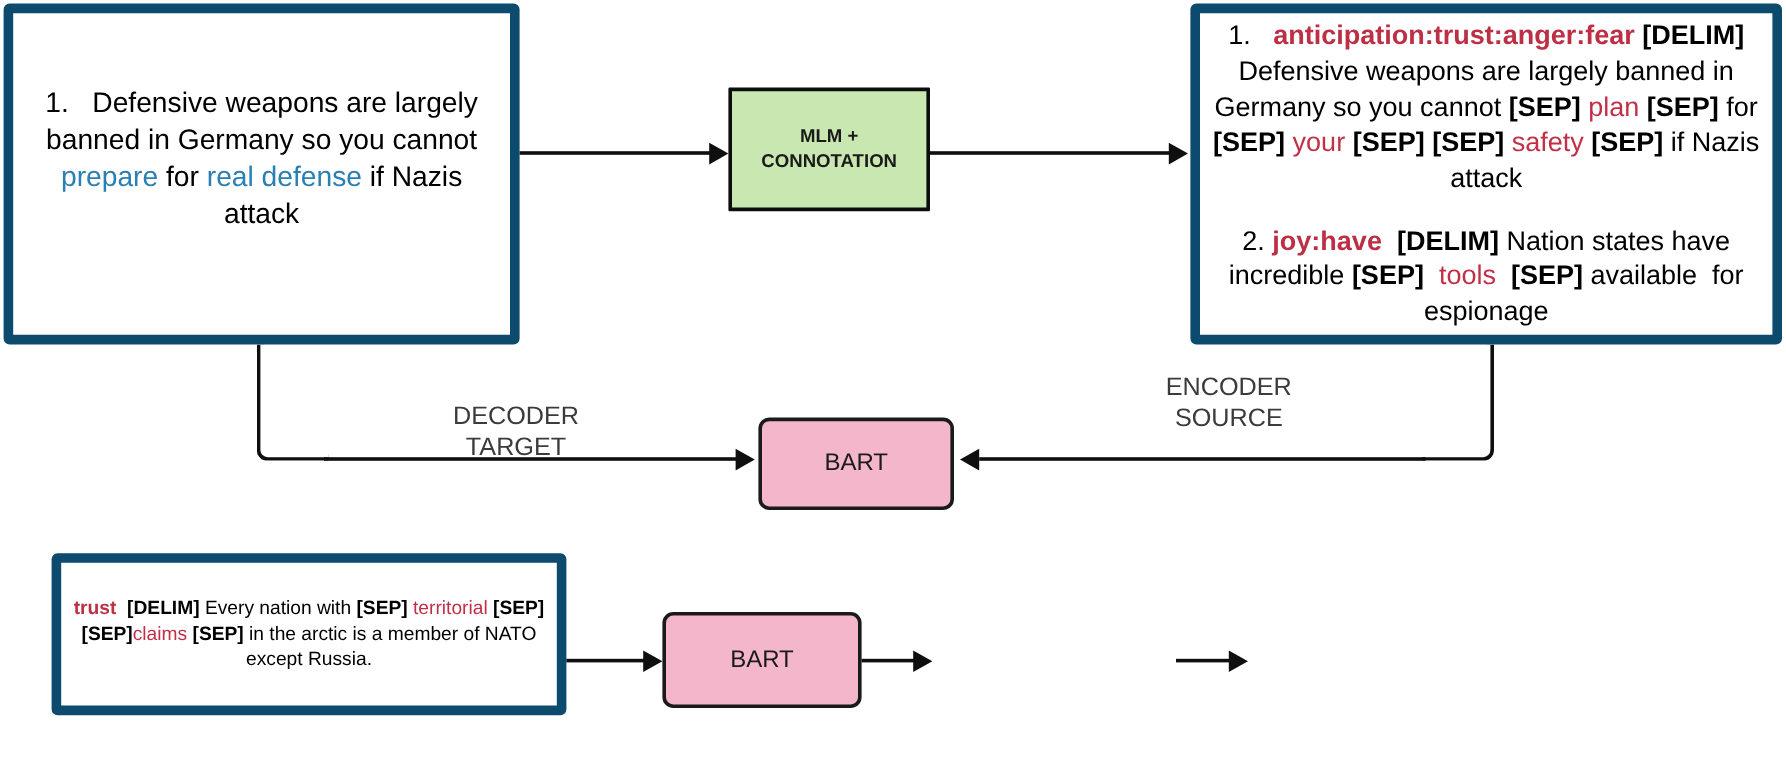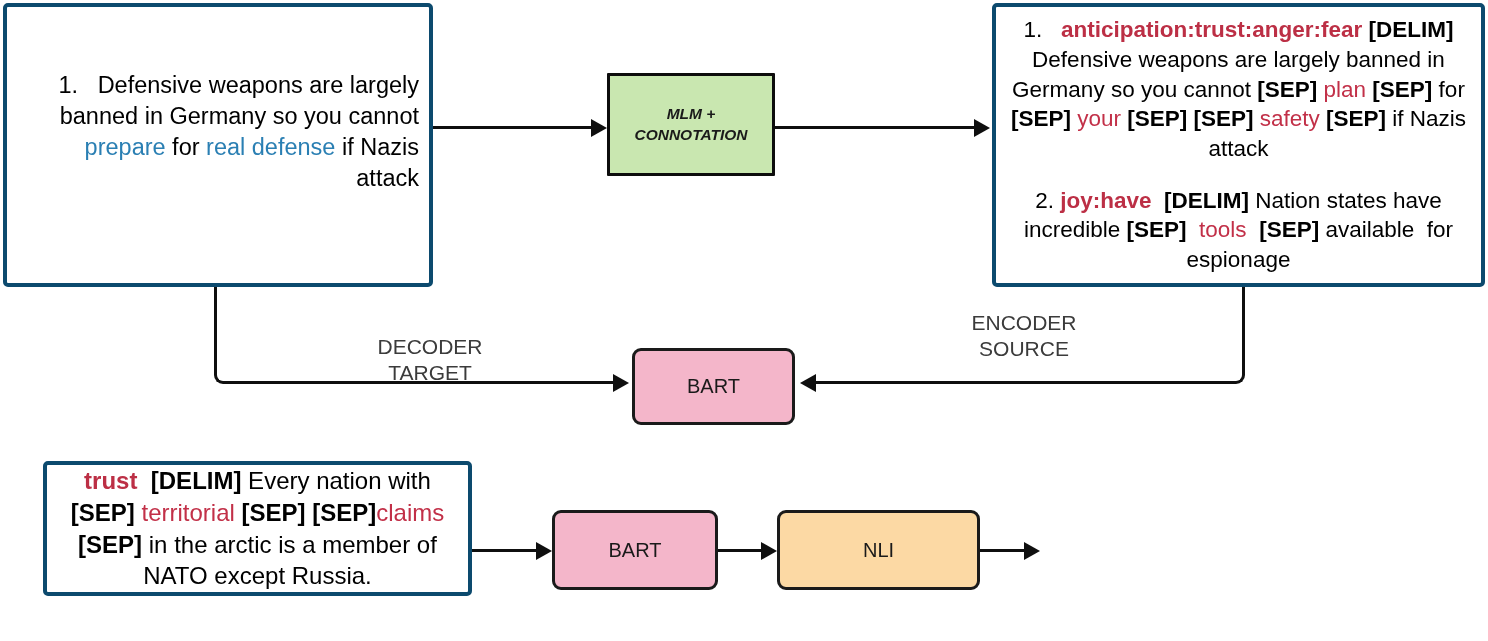--- a/index.html
+++ b/index.html
@@ -20,21 +20,21 @@
   
   .node {
     position: absolute;
     box-sizing: border-box;
     display: flex;
     align-items: center;
     justify-content: center;
     text-align: center;
   }
   .textbox {
-    border: 4px solid #0c4a6e;
+    border: 8px solid #0c4a6e;
     border-radius: 5px;
     background: #ffffff;
     color: #000000;
     padding: 6px 10px;
     line-height: 1.32;
   }
   .proc {
     border: 3px solid #1a1a1a;
     border-radius: 9px;
     color: #1a1a1a;
@@ -92,31 +92,31 @@
     text-align: center;
     white-space: pre-line;
   }
 </style>
 </head>
 <body>
 
 <div id="canvas">
 
   <div class="node textbox" style="left:3px; top:3px; width:430px; height:284px; font-size:23.5px;">
-    <div style="width:100%;text-align:right;">
+    <div style="width:100%;">
       <div id="dt-line-1"><span>1.</span><span>&nbsp;&nbsp;&nbsp;Defensive weapons are largely banned in Germany so you cannot </span><span class="t-blue">prepare</span><span> for </span><span class="t-blue">real defense</span><span> if Nazis attack</span></div>
       <div style="height:26px;"></div>
     </div>
   </div>
 
   <div class="hline" style="left:433px; top:126px; width:160px;"></div>
   <div class="arrowhead-r" style="left:591px; top:118.5px;"></div>
 
   <div class="node proc square" style="left:607px; top:73px; width:168px; height:103px; background:#c9e7b0; font-size:15.5px; font-weight:bold; line-height:1.3;">
-    <span style="white-space:pre-line;font-style:italic;">MLM +
+    <span style="white-space:pre-line;">MLM +
 CONNOTATION</span>
   </div>
 
   <div class="hline" style="left:775px; top:126px; width:200px;"></div>
   <div class="arrowhead-r" style="left:974px; top:118.5px;"></div>
 
   <div class="node textbox" style="left:992px; top:3px; width:493px; height:284px; font-size:22.5px;">
     <div style="width:100%;">
       <div id="es-line-1"><span>1.</span><span>&nbsp;&nbsp;&nbsp;</span><span class="t-redb">anticipation:trust:anger:fear</span><span> </span><span class="t-bold">[DELIM]</span><span> Defensive weapons are largely banned in Germany so you cannot </span><span class="t-bold">[SEP]</span><span> </span><span class="t-red">plan</span><span> </span><span class="t-bold">[SEP]</span><span> for </span><span class="t-bold">[SEP]</span><span> </span><span class="t-red">your</span><span> </span><span class="t-bold">[SEP]</span><span> </span><span class="t-bold">[SEP]</span><span> </span><span class="t-red">safety</span><span> </span><span class="t-bold">[SEP]</span><span> if Nazis attack</span></div>
       <div style="height:22px;"></div>
@@ -134,35 +134,32 @@
 
   <div class="node proc" style="left:632px; top:348px; width:163px; height:77px; background:#f4b6ca; font-size:20px;">
     <span>BART</span>
   </div>
 
   <div class="edge-label" style="left:330px; top:310px; width:200px;margin-top:24px;">DECODER
 TARGET</div>
   <div class="edge-label" style="left:924px; top:310px; width:200px;">ENCODER
 SOURCE</div>
 
-  <div class="node textbox" style="left:43px; top:461px; width:429px; height:135px; font-size:24px;">
+  <div class="node textbox" style="left:43px; top:461px; width:429px; height:135px; font-size:16px;">
     <div id="inf-in" style="width:100%;"><span class="t-redb">trust</span><span>&nbsp; </span><span class="t-bold">[DELIM]</span><span> Every nation with </span><span class="t-bold">[SEP]</span><span> </span><span class="t-red">territorial</span><span> </span><span class="t-bold">[SEP]</span><span> </span><span class="t-bold">[SEP]</span><span class="t-red">claims</span><span> </span><span class="t-bold">[SEP]</span><span> in the arctic is a member of NATO except Russia.</span></div>
   </div>
 
   <div class="hline" style="left:472px; top:549px; width:66px;"></div>
   <div class="arrowhead-r" style="left:536px; top:541.5px;"></div>
 
   <div class="node proc" style="left:552px; top:510px; width:166px; height:80px; background:#f4b6ca; font-size:20px;">
     <span>BART</span>
   </div>
 
   <div class="hline" style="left:718px; top:549px; width:45px;"></div>
   <div class="arrowhead-r" style="left:761px; top:541.5px;"></div>
 
-  <div class="node proc" style="left:777px; top:510px; width:203px; height:80px; background:#fcd9a4; font-size:20px;">
-    <span>NLI</span>
-  </div>
 
   <div class="hline" style="left:980px; top:549px; width:46px;"></div>
   <div class="arrowhead-r" style="left:1024px; top:541.5px;"></div>
 
 
 </div>
 
 </body></html>

